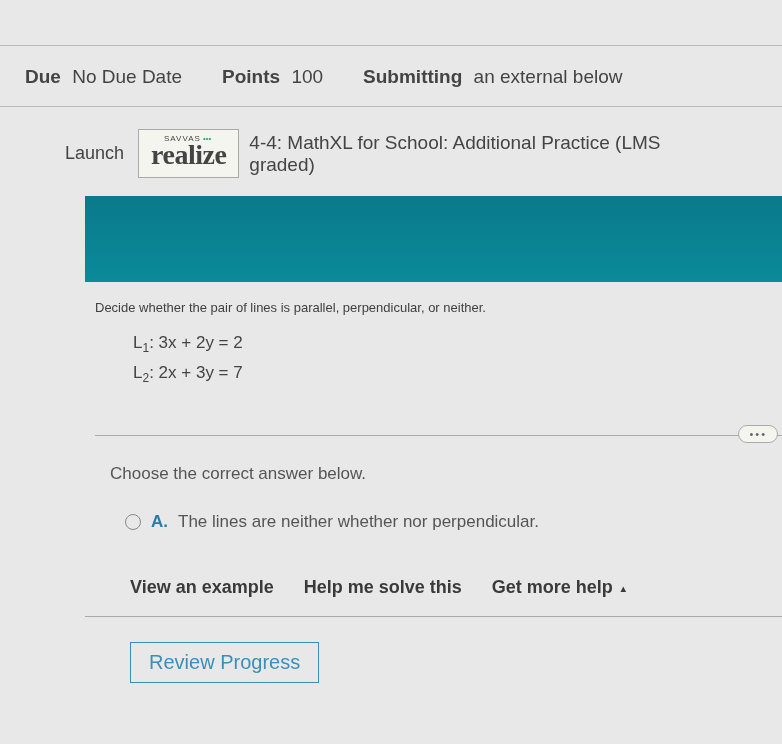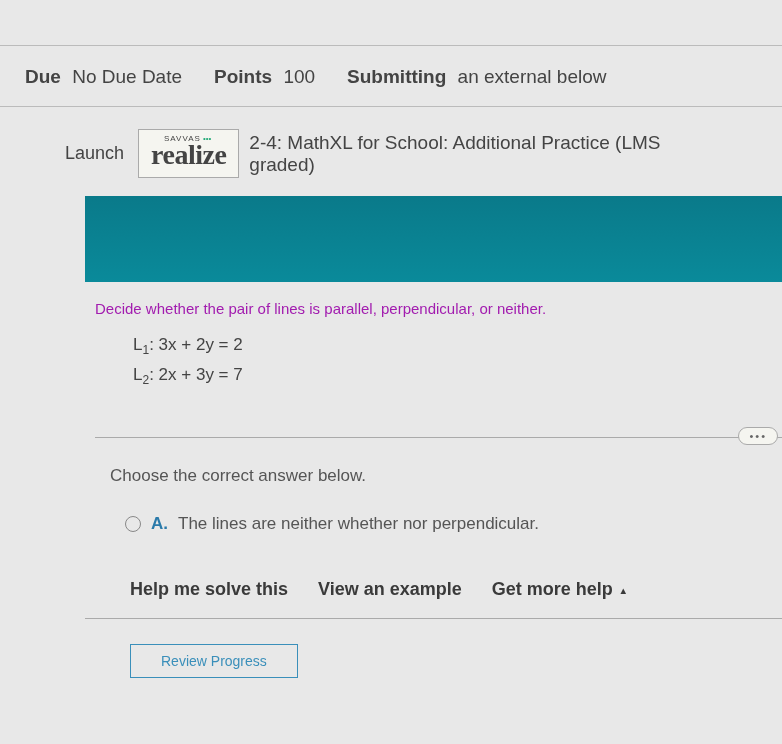--- a/index.html
+++ b/index.html
@@ -10,21 +10,21 @@
       height: 744px;
       overflow: hidden;
       color: #333;
     }
     .header-row {
       padding: 20px 25px 18px;
       border-top: 1px solid #bbb;
       border-bottom: 1px solid #bbb;
       margin-top: 45px;
       display: flex;
-      gap: 32px;
+      gap: 40px;
       font-size: 19px;
       color: #444;
     }
     .header-row .label { font-weight: 700; margin-right: 6px; }
     .launch-row {
       display: flex;
       align-items: center;
       gap: 10px;
       padding: 22px 65px 0;
     }
@@ -57,21 +57,21 @@
       letter-spacing: -0.5px;
     }
     .launch-word { font-size: 18px; color: #444; margin-right: 4px; }
     .assign-title { font-size: 19px; color: #444; }
     .teal-bar {
       background: linear-gradient(#0a7a8a, #0a8a9a);
       height: 86px;
       margin: 18px 0 0 85px;
     }
     .question-area { padding: 18px 0 0 95px; }
-    .q-text { color: #a21caf; font-size: 15px; margin-bottom: 14px; }
+    .q-text { color: #404040; font-size: 13px; margin-bottom: 14px; }
     .eqns { margin-left: 38px; color: #444; font-size: 17px; line-height: 1.6; }
     .eqns sub { font-size: 12px; }
     .divider-row {
       border-bottom: 1px solid #aaa;
       margin: 30px 0 0 95px;
       position: relative;
       height: 18px;
     }
     .dots-btn {
       position: absolute;
@@ -114,22 +114,22 @@
       align-items: center;
     }
     .help-link { cursor: pointer; }
     .help-link .caret { font-size: 10px; vertical-align: middle; margin-left: 3px; }
     .bottom-divider { border-bottom: 1px solid #aaa; margin: 18px 0 0 85px; }
     .review-btn {
       margin: 25px 0 0 130px;
       display: inline-block;
       border: 1.5px solid #3a8fba;
       color: #3a8fba;
-      padding: 8px 30px;
-      font-size: 14px;
+      padding: 8px 18px;
+      font-size: 20px;
       background: transparent;
       cursor: pointer;
     }
   </style>
 </head>
 <body>
 
 
 
 <div class="header-row">
@@ -146,21 +146,21 @@
     <span>an external below</span>
   </div>
 </div>
 
 <div class="launch-row">
   <span class="launch-word">Launch</span>
   <button class="launch-btn">
     <span class="savvas">SAVVAS</span>
     <span class="realize">realize</span>
   </button>
-  <span class="assign-title">2-4: MathXL for School: Additional Practice (LMS graded)</span>
+  <span class="assign-title">4-4: MathXL for School: Additional Practice (LMS graded)</span>
 </div>
 
 <div class="teal-bar"></div>
 
 <div class="question-area">
   <div class="q-text">Decide whether the pair of lines is parallel, perpendicular, or neither.</div>
   <div class="eqns">
     <div>
       <span>L</span><sub>1</sub><span>: 3x + 2y = 2</span>
     </div>
@@ -176,22 +176,22 @@
 
 <div class="choose-text">Choose the correct answer below.</div>
 
 <div class="option-row">
   <span class="radio-circle"></span>
   <span class="opt-letter">A.</span>
   <span class="opt-text">The lines are neither whether nor perpendicular.</span>
 </div>
 
 <div class="help-row">
+  <span class="help-link">View an example</span>
   <span class="help-link">Help me solve this</span>
-  <span class="help-link">View an example</span>
   <span class="help-link">
     <span>Get more help</span>
     <span class="caret">▴</span>
   </span>
 </div>
 
 <div class="bottom-divider"></div>
 
 <button class="review-btn">Review Progress</button>
 

